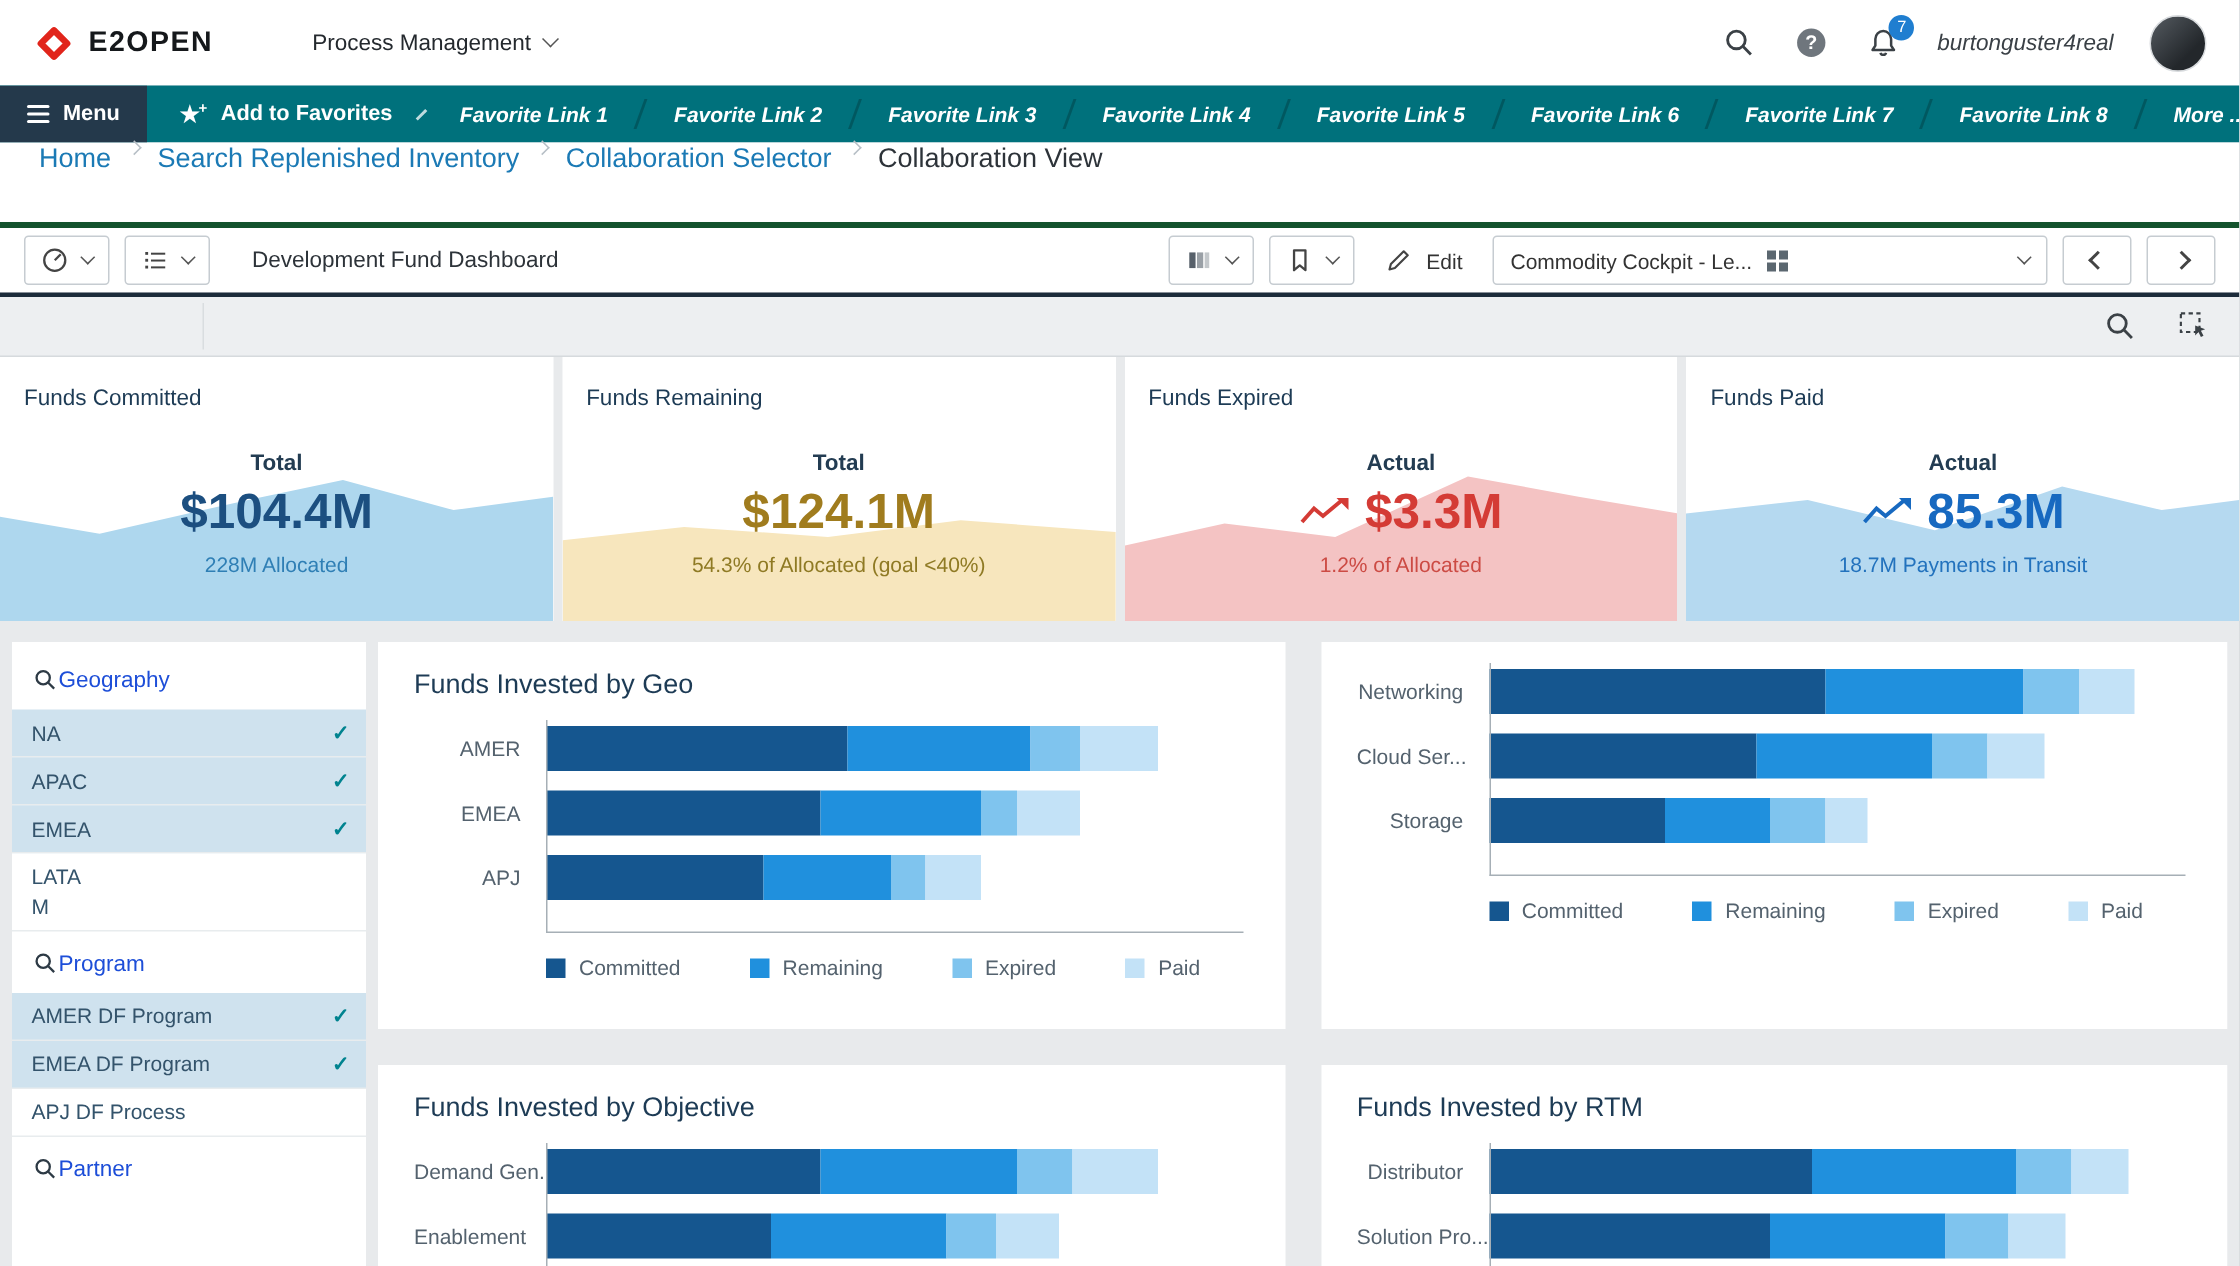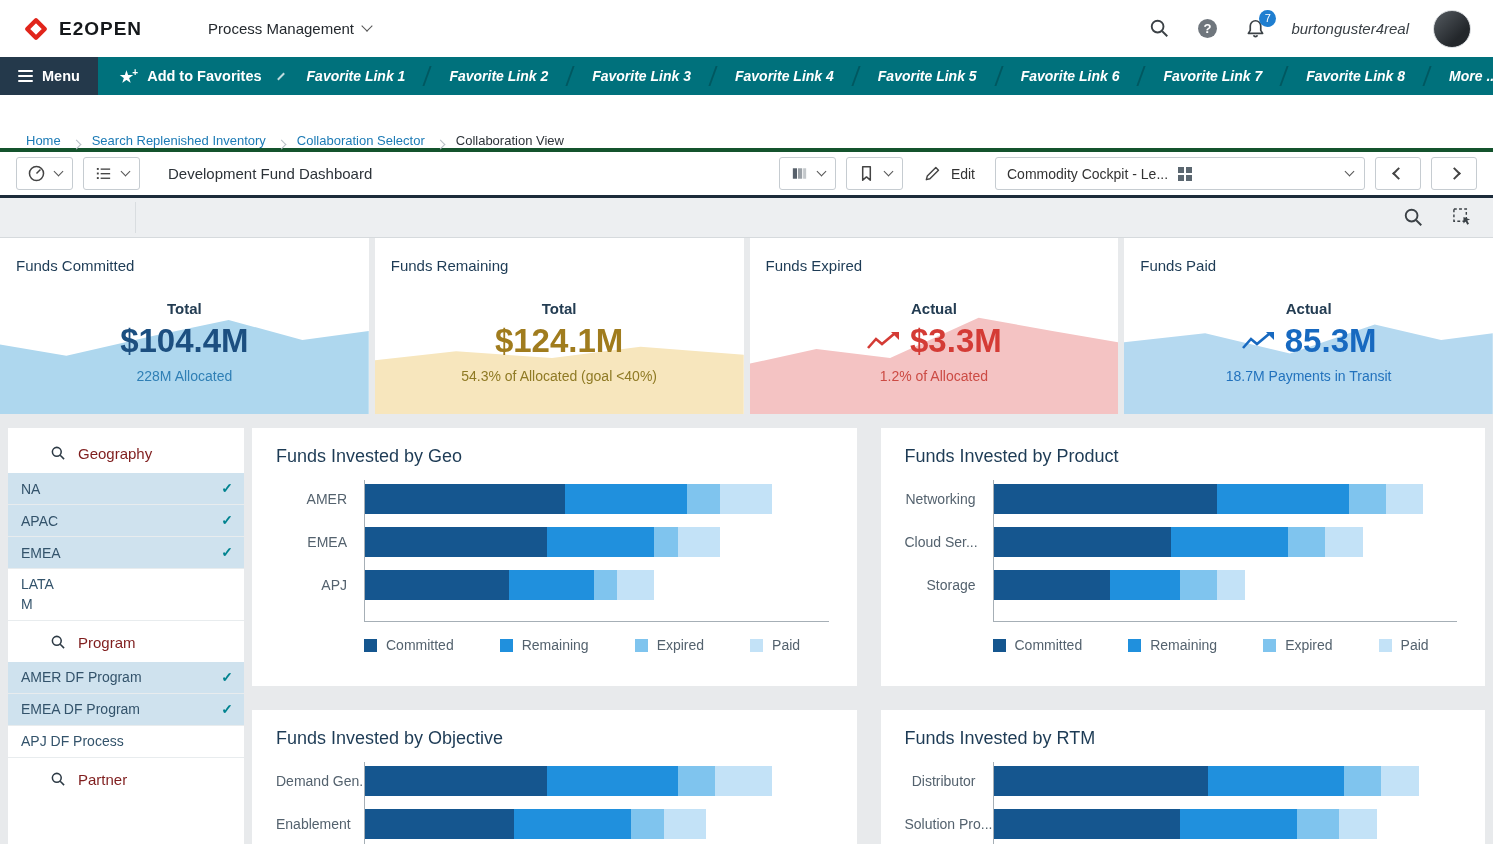--- a/index.html
+++ b/index.html
@@ -31,21 +31,21 @@
   .burger span { width:15px; height:2px; background:#fff; border-radius:1px; }
   .addfav { display:flex; align-items:center; gap:9px; padding:0 14px 0 22px; font-weight:bold; font-size:14.5px; cursor:pointer; white-space:nowrap; }
   .star { font-size:15px; line-height:1; }
   .star .plus { font-size:10px; vertical-align:super; margin-left:-1px; }
   .big-chev { width:9px; height:9px; border-top:2px solid rgba(255,255,255,.75); border-right:2px solid rgba(255,255,255,.75); transform:rotate(45deg); margin:0 4px; }
   .fav-links { display:flex; align-items:center; height:100%; }
   .fav-link { font-style:italic; font-weight:bold; font-size:14px; padding:0 21px; white-space:nowrap; cursor:pointer; color:#fff; text-decoration:none; }
   .fav-sep { width:2px; height:20px; background:rgba(0,0,0,.22); transform:skewX(-20deg); flex:none; }
 
   
-  .breadcrumb { height:53px; background:#fff; display:flex; align-items:flex-end; gap:12px; padding:0 26px; font-size:13px; }
+  .breadcrumb { height:53px; background:#fff; display:flex; align-items:flex-start; gap:12px; padding:0 26px; font-size:18px; }
   .crumb { color:#1b7ab5; cursor:pointer; }
   .crumb.last { color:#2d3339; cursor:default; }
   .bc-sep { width:7px; height:7px; border-top:1.6px solid #b7bfc6; border-right:1.6px solid #b7bfc6; transform:rotate(45deg); flex:none; }
 
   
   .toolbar { height:47px; background:#fff; border-top:4px solid #14532d; display:flex; align-items:center; gap:10px; padding:0 16px; }
   .tb-btn { height:33px; border:1px solid #c6ccd1; border-radius:3px; background:#fff; display:flex; align-items:center; gap:9px; padding:0 10px;
             font-size:14px; color:#333; cursor:pointer; }
   .tb-btn svg { width:19px; height:19px; }
   .caret { width:7px; height:7px; border-right:1.6px solid #555; border-bottom:1.6px solid #555; transform:rotate(45deg); margin-top:-4px; }
@@ -76,21 +76,21 @@
   .kpi-center { position:absolute; top:62px; left:0; right:0; text-align:center; }
   .kpi-label { font-size:15px; font-weight:bold; color:#233c52; }
   .kpi-value { font-size:33px; font-weight:bold; margin-top:5px; display:flex; justify-content:center; align-items:center; gap:10px; }
   .kpi-value svg.trend { width:34px; height:22px; }
   .kpi-sub { font-size:14px; margin-top:8px; }
 
   
   .content { display:flex; gap:8px; padding:14px 8px 0 8px; height:430px; overflow:hidden; }
 
   .filters { width:236px; flex:none; background:#fff; height:100%; padding:4px 0; overflow:hidden; }
-  .f-head { display:flex; align-items:center; gap:11px; padding:13px 14px 11px; font-size:15px; color:#7f1d1d;margin-left:28px; }
+  .f-head { display:flex; align-items:center; padding:13px 14px 11px; font-size:15px; color:#1d4ed8; }
   .f-head svg { width:17px; height:17px; flex:none; cursor:pointer; }
   .f-item { position:relative; display:flex; align-items:center; min-height:32px; padding:5px 28px 5px 13px; font-size:14px; color:#33536b;
             border-bottom:1px solid #e8ecee; cursor:pointer; background:#fff; }
   .f-item.selected { background:#cfe2ee; }
   .f-item .check { position:absolute; right:11px; top:7px; color:#00838f; font-weight:bold; font-size:14px; }
   .wrap-narrow { display:inline-block; width:44px; word-break:break-all; line-height:1.45; }
 
   .charts { flex:1; display:grid; grid-template-columns:1fr 1fr; grid-template-rows:258px 258px; gap:24px; overflow:hidden; }
   .chart-card { background:#fff; padding:18px 24px; overflow:hidden; }
   .chart-title { font-size:18px; color:#1d3b55; margin-bottom:17px; }
@@ -433,21 +433,20 @@
               <span class="sq" style="background: rgb(127, 196, 238);"></span>
               <span>Expired</span>
             </div>
             <div class="litem">
               <span class="sq" style="background: rgb(195, 226, 247);"></span>
               <span>Paid</span>
             </div>
           </div>
         </div>
         <div class="chart-card">
-          <div class="chart-title">Funds Invested by Product</div>
           <div class="plot">
             <div class="crow">
               <div class="ylabel">Networking</div>
               <div class="track">
                 <div class="seg" style="width: 48%; background: rgb(21, 86, 143);"></div>
                 <div class="seg" style="width: 28%; background: rgb(32, 144, 221);"></div>
                 <div class="seg" style="width: 8%; background: rgb(127, 196, 238);"></div>
                 <div class="seg" style="width: 8%; background: rgb(195, 226, 247);"></div>
               </div>
             </div>

